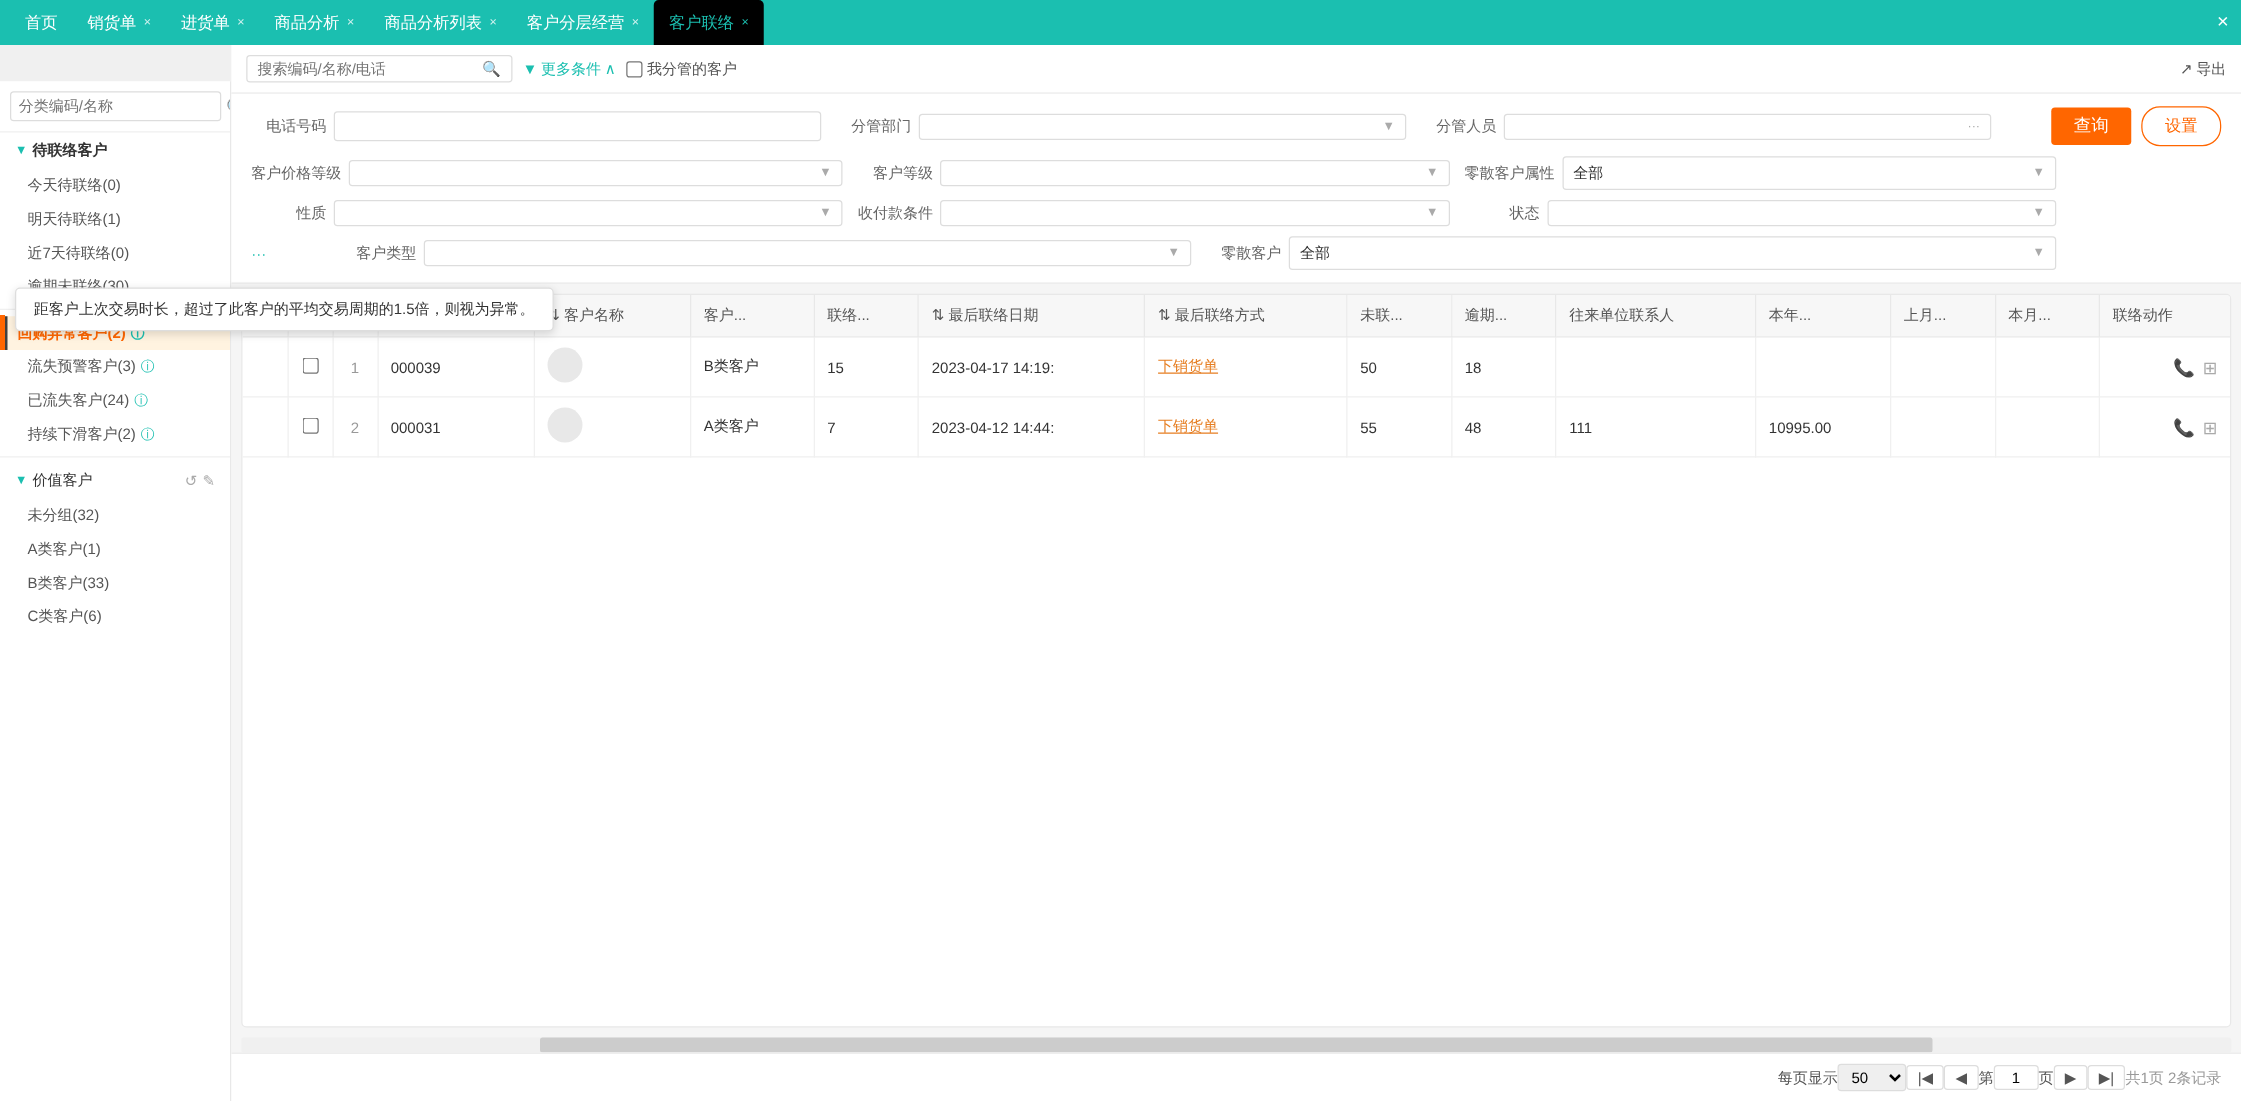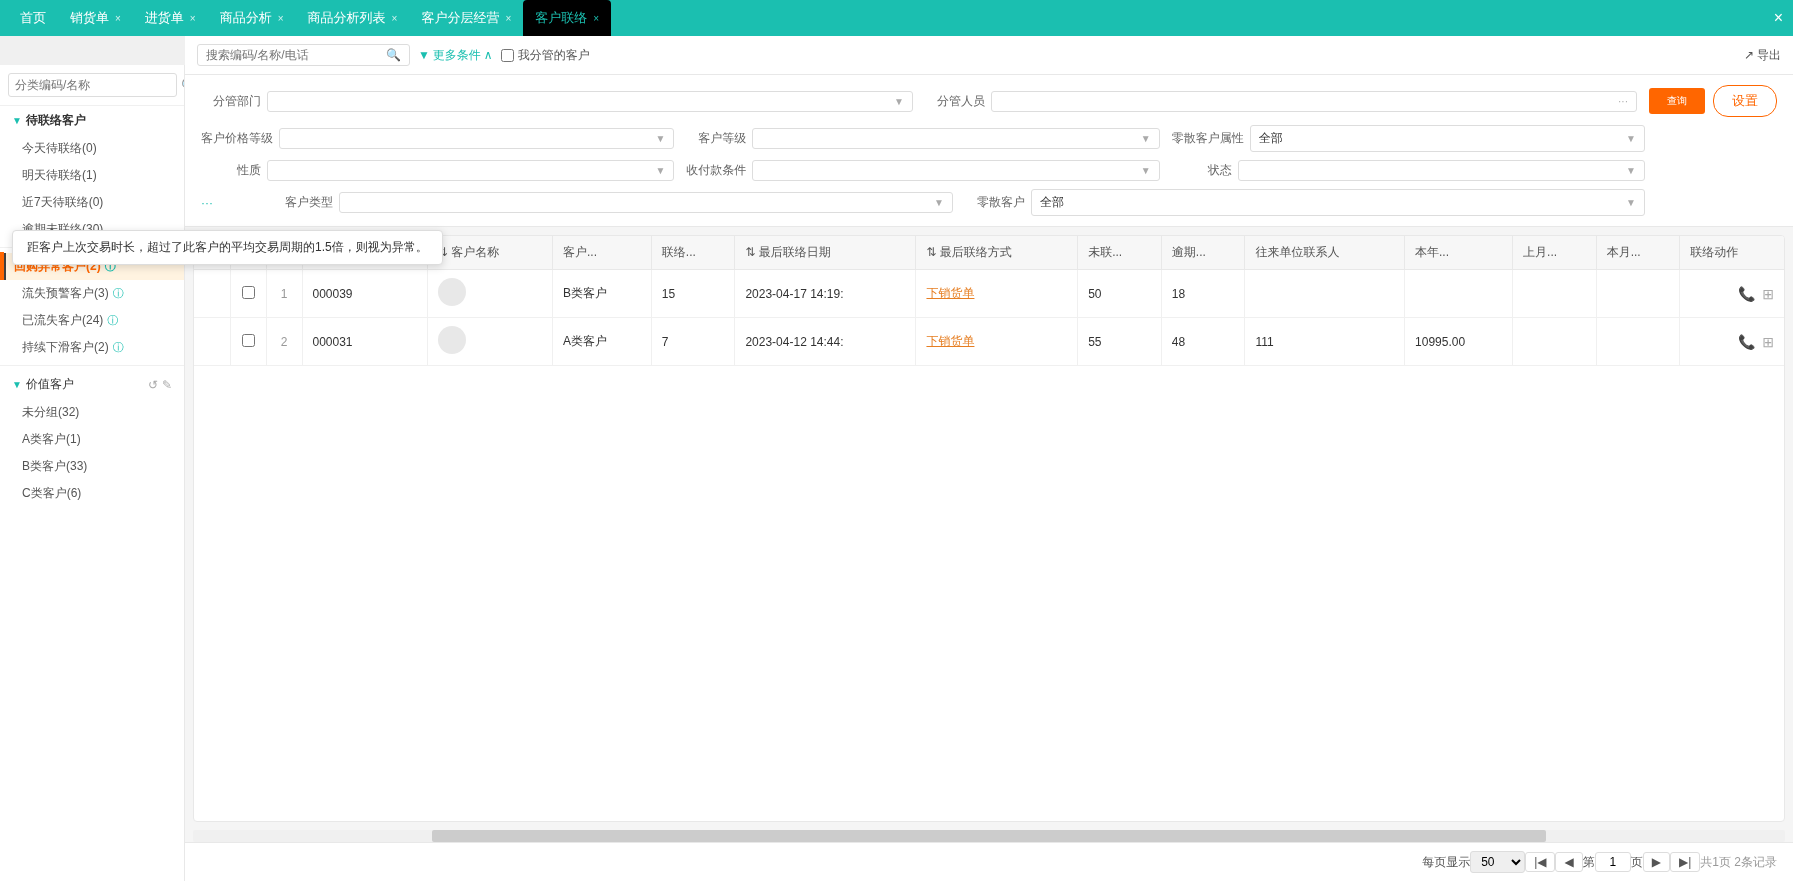--- a/index.html
+++ b/index.html
@@ -100,21 +100,21 @@
     }
     .filter-select {
       flex: 1; border: 1px solid #ddd; border-radius: 3px; padding: 4px 8px; font-size: 12px; outline: none;
       background: #fff; cursor: pointer; display: flex; align-items: center; justify-content: space-between;
       position: relative;
     }
     .filter-select .arrow-down { color: #aaa; font-size: 10px; }
     .filter-btn-group { display: flex; gap: 8px; align-items: center; }
     .btn-query {
       background: #ff6600; color: #fff; border: none; border-radius: 3px;
-      padding: 6px 18px; cursor: pointer; font-size: 10px;
+      padding: 6px 18px; cursor: pointer; font-size: 14px; margin-left: 36px;
     }
     .btn-setting {
       background: #fff; color: #ff6600; border: 1px solid #ff6600; border-radius: 15px;
       padding: 6px 18px; cursor: pointer; font-size: 13px;
     }
 
     
     .tooltip-box {
       position: absolute; background: #fff; border: 1px solid #ddd; border-radius: 4px;
       padding: 8px 14px; font-size: 12px; color: #333; box-shadow: 0 2px 8px rgba(0,0,0,0.15);
@@ -293,20 +293,24 @@
       </label>
       <button class="export-btn">
         <span>↗</span>
         <span>导出</span>
       </button>
     </div>
 
     <div class="adv-filter">
 
       <div class="adv-filter-row">
+        <div class="filter-field">
+          <label>电话号码</label>
+          <input class="filter-input" type="text" style="">
+        </div>
         <div class="filter-field">
           <label>分管部门</label>
           <div class="filter-select">
             <span></span>
             <span class="arrow-down">▼</span>
           </div>
         </div>
         <div class="filter-field">
           <label>分管人员</label>
           <div class="filter-select">

